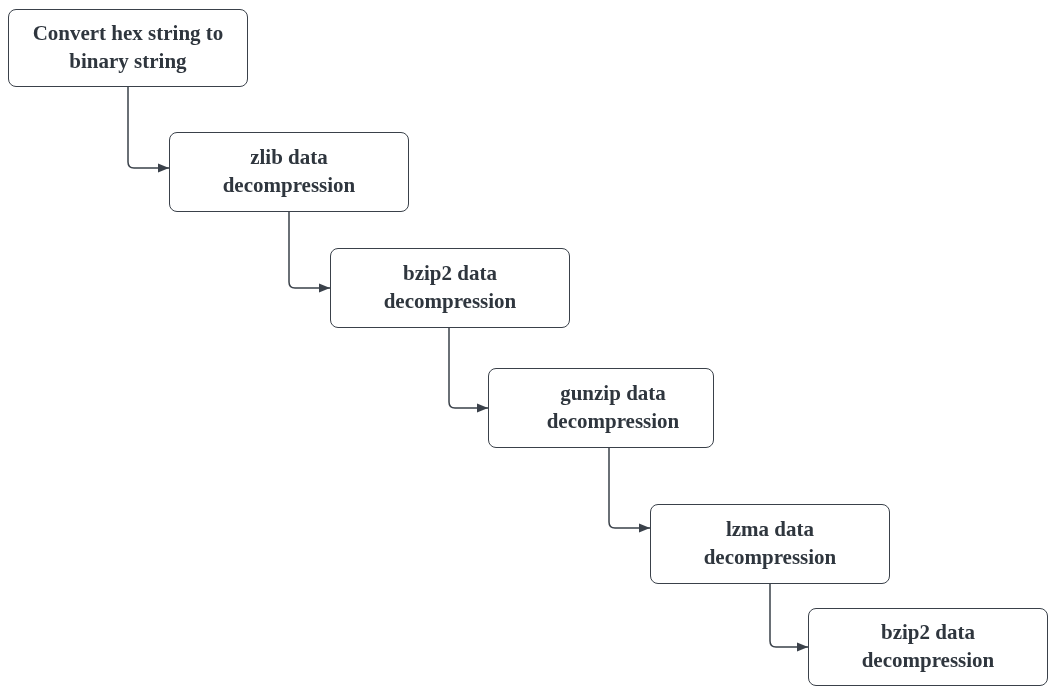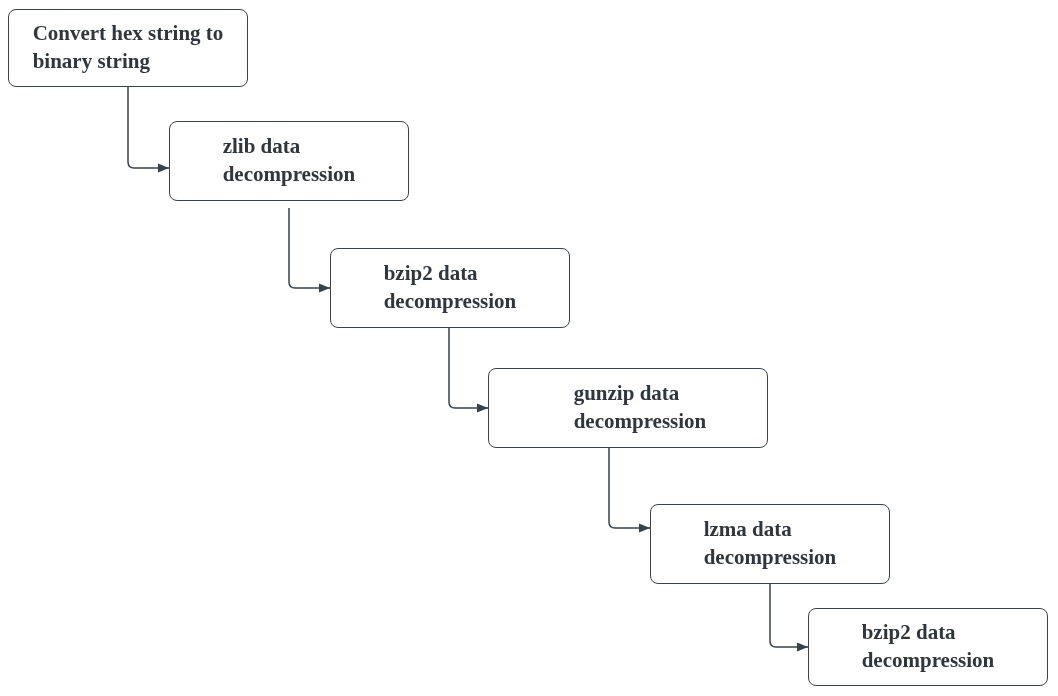--- a/index.html
+++ b/index.html
@@ -32,31 +32,32 @@
     position: absolute;
     width: 240px;
     height: 80px;
     box-sizing: border-box;
     background: var(--fill);
     border: 1.5px solid var(--stroke);
     border-radius: 8px;
     display: flex;
     align-items: center;
     justify-content: center;
+    text-align: center;
     color: var(--text);
     font-family: "Liberation Serif", "DejaVu Serif", serif;
     font-weight: bold;
     font-size: 21px;
     line-height: 1.32;
     white-space: pre-line;
   }
   .n1 { left: 8px;   top: 9px;   height: 78px; }
-  .n2 { left: 169px; top: 121px; }
+  .n2 { left: 169px; top: 132px; }
   .n3 { left: 330px; top: 248px; }
-  .n4 { left: 488px; top: 368px; width: 280px; padding-left: 24px; }
+  .n4 { left: 488px; top: 368px; width: 226px; padding-left: 24px; }
   .n5 { left: 650px; top: 504px; }
   .n6 { left: 808px; top: 608px; height: 78px; }
 </style>
 </head>
 <body>
 
 <div class="canvas">
 
   <svg class="edge-layer" width="1058" height="696" viewBox="0 0 1058 696" xmlns="http://www.w3.org/2000/svg">
     <defs>

